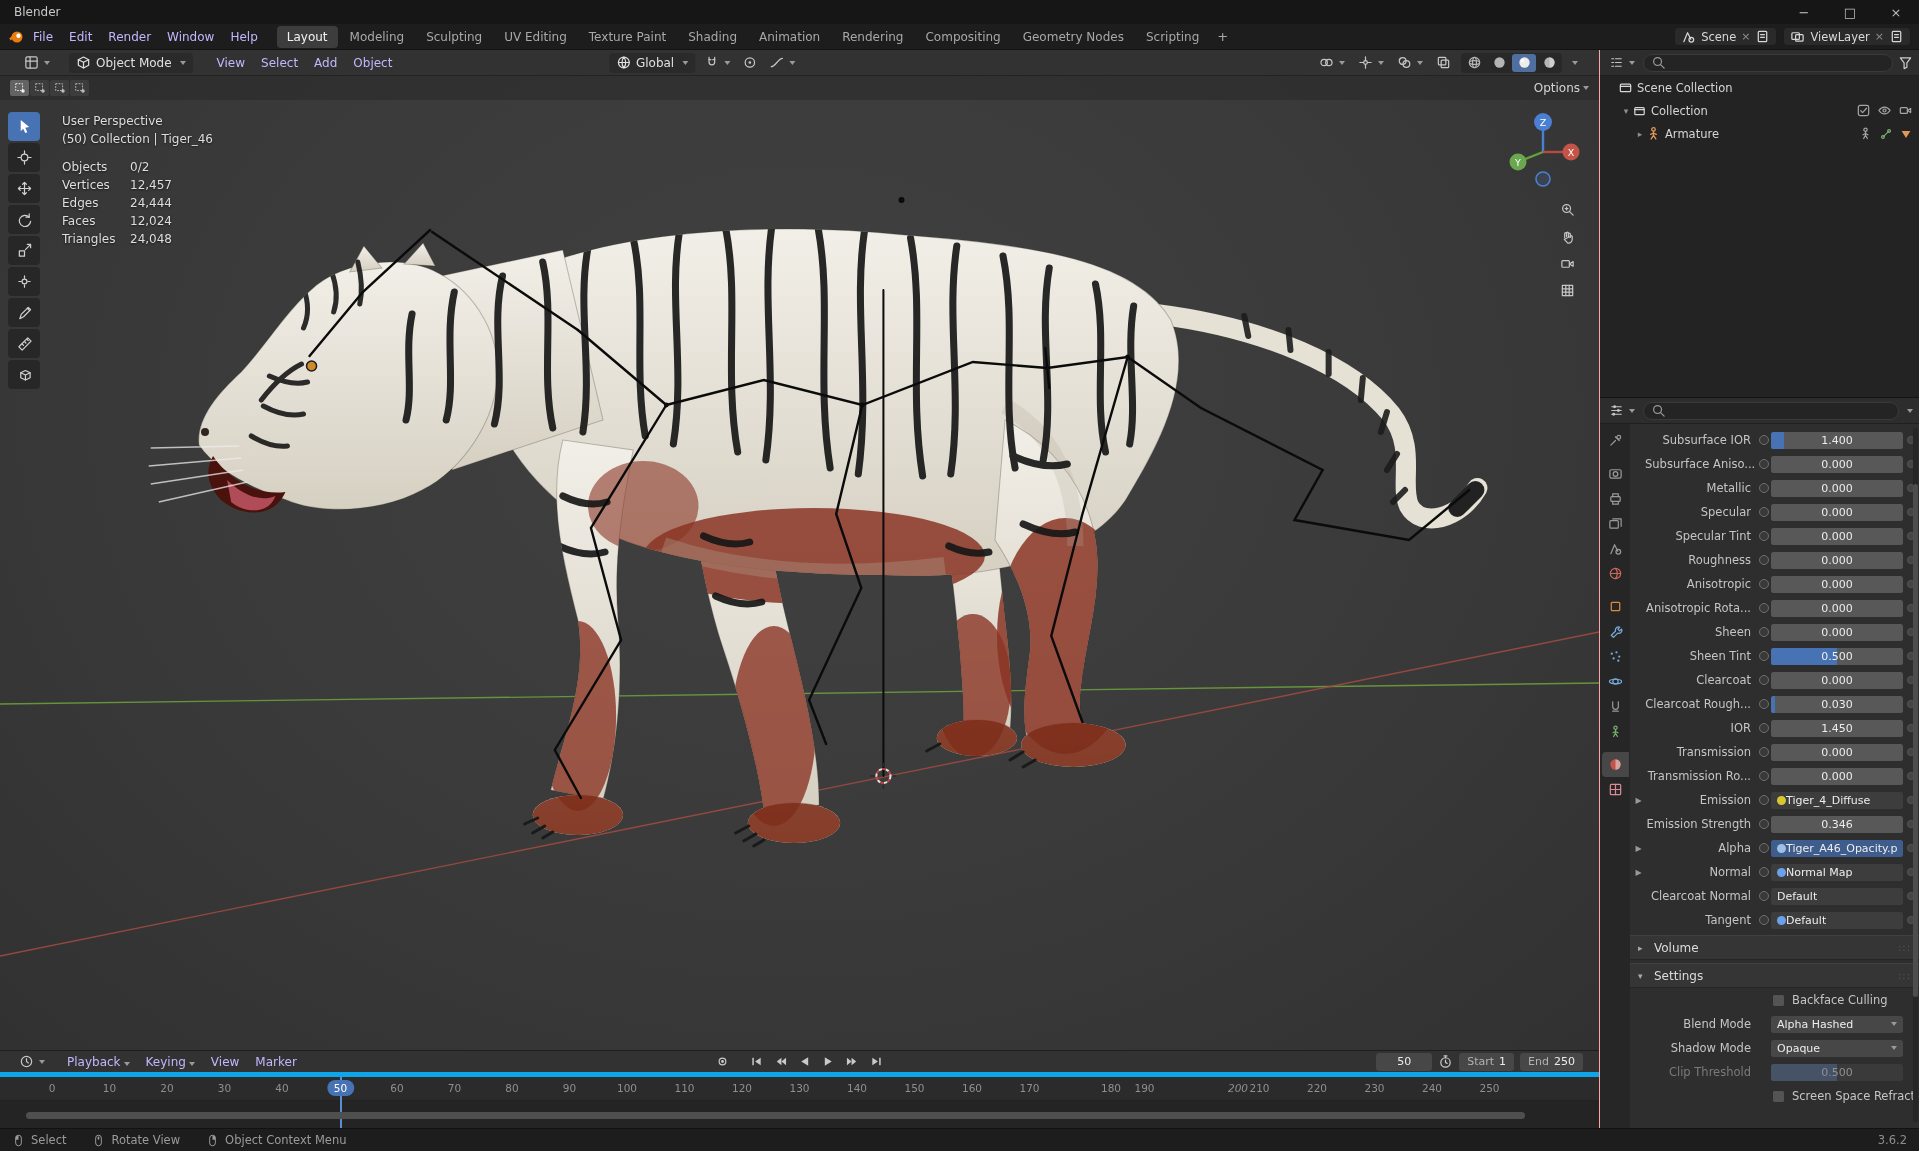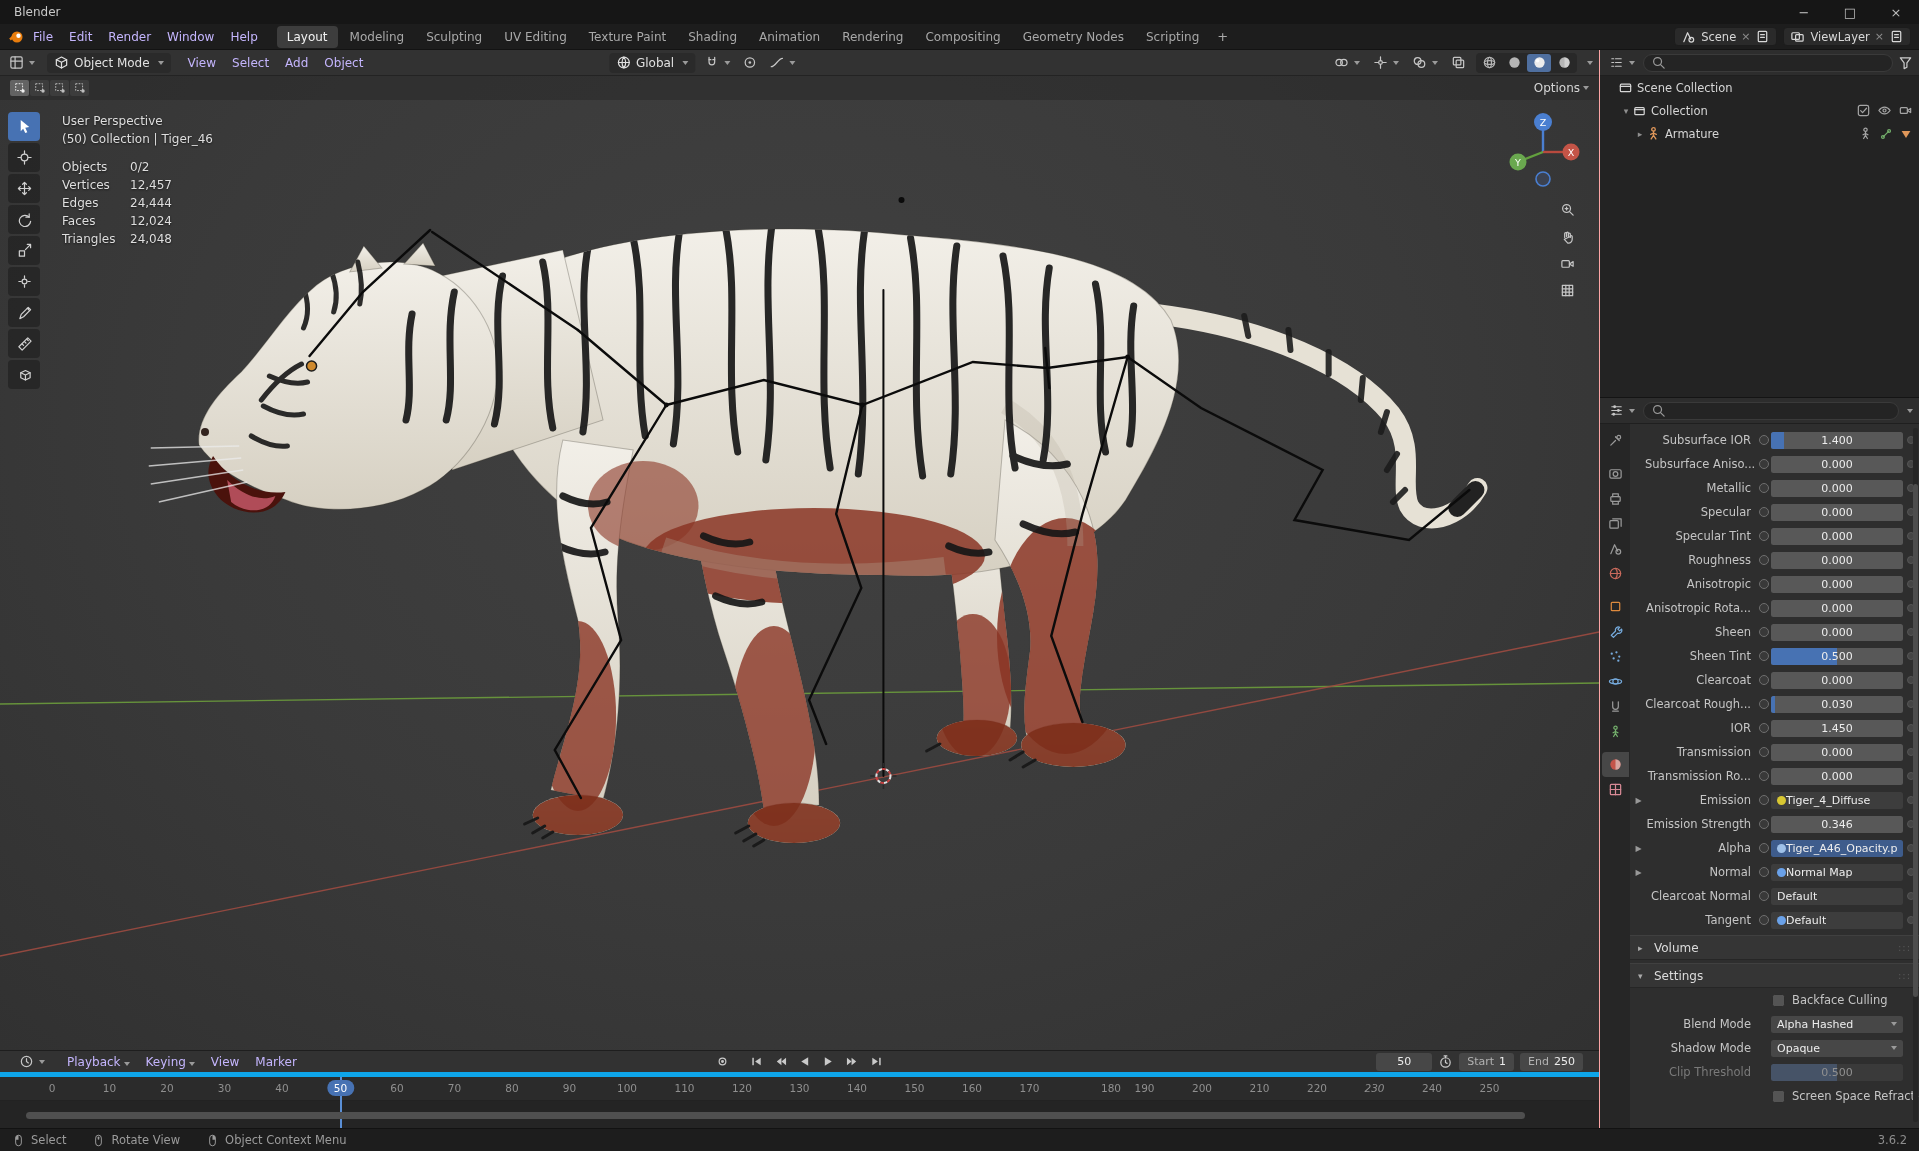--- a/index.html
+++ b/index.html
@@ -24,21 +24,21 @@
 .top-right{margin-left:auto;display:flex;gap:6px;align-items:center}
 .top-field{display:flex;align-items:center;gap:5px;background:#2a2a2a;border:1px solid #1c1c1c;border-radius:4px;height:19px;padding:0 6px;color:#d8d8d8;font-size:11.5px;white-space:nowrap}
 .mini-x{color:#8d8d8d;font-size:11px}
 
 
 .main{display:flex;height:1078px}
 .center-col{flex:1;display:flex;flex-direction:column;min-width:0}
 .right-col{width:320px;display:flex;flex-direction:column;border-left:1px solid #fca5a5}
 
 
-.vp-header{height:26px;background:#323232;display:flex;align-items:center;padding:0 6px;gap:9px;position:relative;border-bottom:1px solid #232323}
+.vp-header{height:26px;background:#323232;display:flex;align-items:center;padding:0 21px;gap:16px;position:relative;border-bottom:1px solid #232323}
 .hdr-field{display:flex;align-items:center;gap:5px;background:#2a2a2a;border-radius:4px;height:20px;padding:0 7px;color:#e0e0e0;white-space:nowrap}
 .vp-center{position:absolute;left:44%;transform:translateX(-50%);display:flex;gap:6px;align-items:center}
 .vp-right{margin-left:auto;display:flex;gap:7px;align-items:center}
 .icon-btn{display:flex;align-items:center;gap:2px;color:#c6c6c6;padding:2px 3px;border-radius:3px}
 .shade-group{display:flex;background:#282828;border-radius:4px;padding:1px;gap:1px;align-items:center}
 .shade-btn{width:24px;height:18px;display:flex;align-items:center;justify-content:center;border-radius:3px;color:#b5b5b5}
 .shade-btn.active{background:#4f6f9f;color:#ececec}
 
 
 .viewport{position:relative;flex:1;overflow:hidden;background:radial-gradient(ellipse at 50% 35%,#414141 0%,#3a3a3a 55%,#313131 100%)}
@@ -754,24 +754,24 @@
               <span class="tick" style="left: 627px;">100</span>
               <span class="tick" style="left: 684.5px;">110</span>
               <span class="tick" style="left: 742px;">120</span>
               <span class="tick" style="left: 799.5px;">130</span>
               <span class="tick" style="left: 857px;">140</span>
               <span class="tick" style="left: 914.5px;">150</span>
               <span class="tick" style="left: 972px;">160</span>
               <span class="tick" style="left: 1029.5px;">170</span>
               <span class="tick" style="left: 1087px; margin-left: 24px;">180</span>
               <span class="tick" style="left: 1144.5px;">190</span>
-              <span class="tick" style="left: 1202px;">200</span>
+              <span class="tick" style="left: 1238px; font-style: italic;">200</span>
               <span class="tick" style="left: 1259.5px;">210</span>
               <span class="tick" style="left: 1317px;">220</span>
-              <span class="tick" style="left: 1374.5px; font-style: italic;">230</span>
+              <span class="tick" style="left: 1374.5px;">230</span>
               <span class="tick" style="left: 1432px;">240</span>
               <span class="tick" style="left: 1489.5px;">250</span>
             </div>
           <div class="tl-track"></div>
           <div class="playhead" id="playhead" style="left: 339.5px;">
             <span class="ph-badge">50</span>
           </div>
           <div class="tl-scrollbar"></div>
         </div>
       </div>

